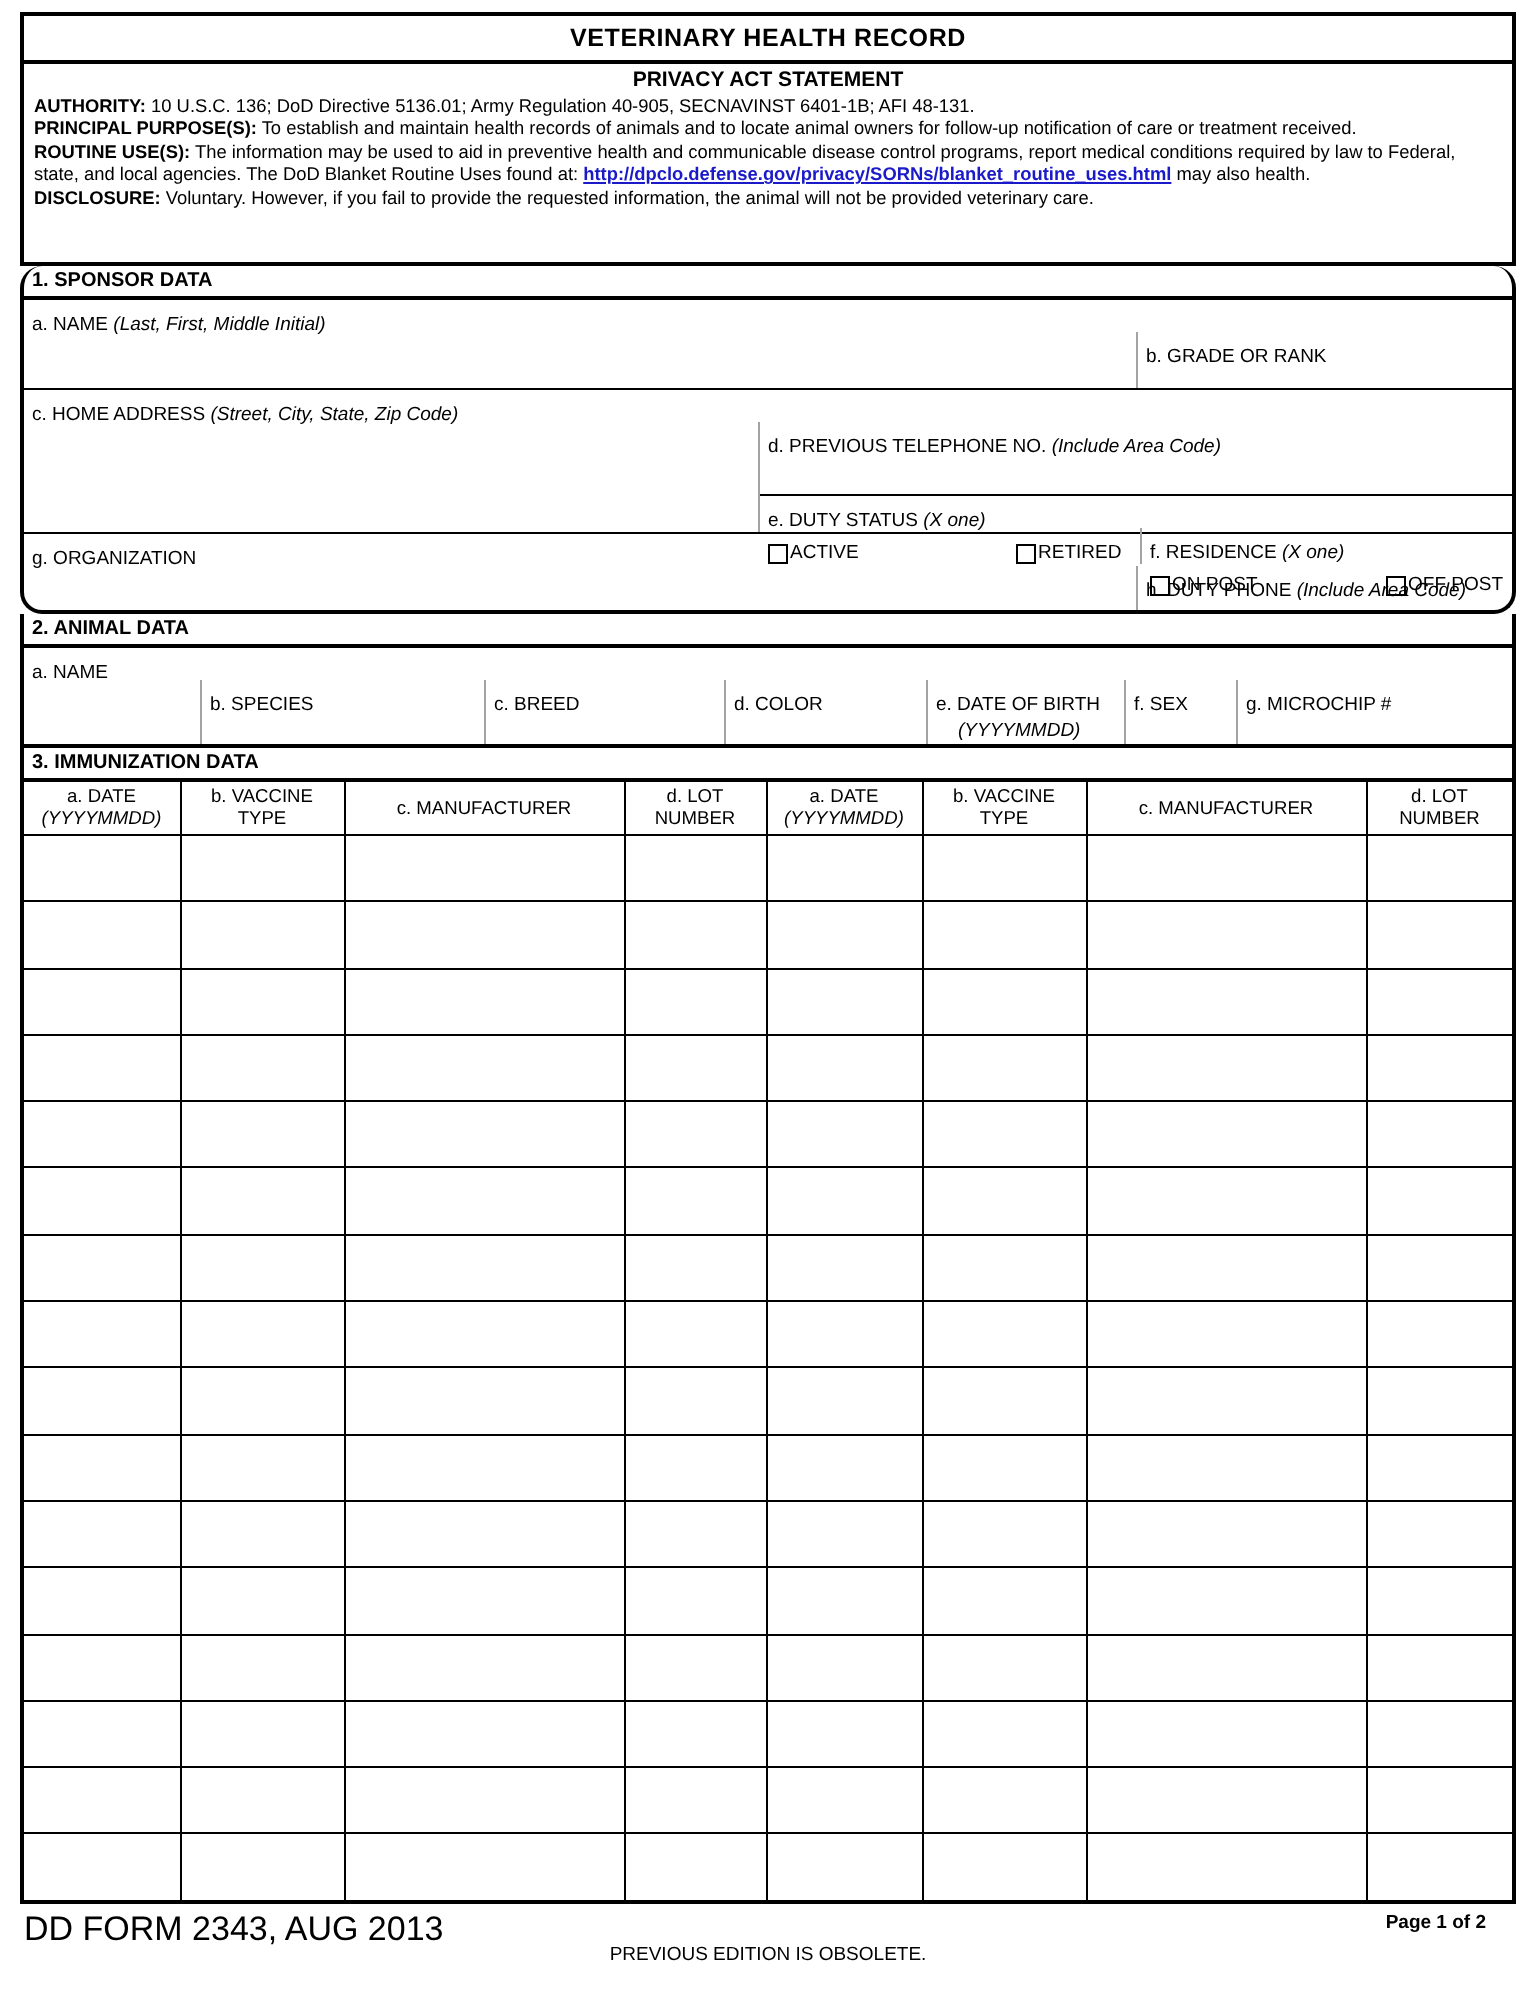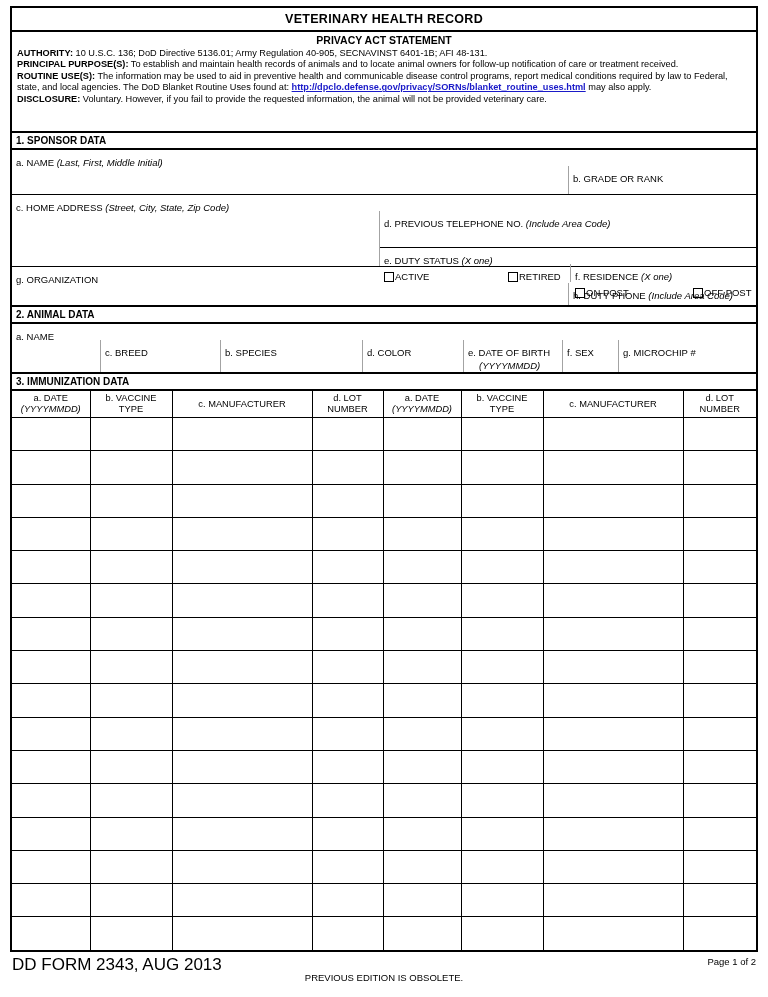--- a/index.html
+++ b/index.html
@@ -152,23 +152,23 @@
     font-weight: normal;
   }
   .ff-center {
     position: absolute;
     left: 0; right: 0; top: 17px;
     text-align: center;
     font-size: 9.5px;
   }
   .ff-right {
     position: absolute;
-    right: 2px; top: 1px;
+    right: 15px; top: 1px;
     font-size: 9.5px;
-    font-weight: normal;
+    font-weight: bold;
   }
 </style>
 </head>
 <body>
 
 <div class="page">
 
   <div class="frame title-box">
     <span class="title-text">VETERINARY HEALTH RECORD</span>
   </div>
@@ -183,30 +183,30 @@
 
     <p class="pp">
       <b>PRINCIPAL PURPOSE(S):</b>
       <span>To establish and maintain health records of animals and to locate animal owners for follow-up notification of care or treatment received.</span>
     </p>
 
     <p class="pp">
       <b>ROUTINE USE(S):</b>
       <span>The information may be used to aid in preventive health and communicable disease control programs, report medical conditions required by law to Federal, state, and local agencies.  The DoD Blanket Routine Uses found at:</span>
       <a class="url" href="#">http://dpclo.defense.gov/privacy/SORNs/blanket_routine_uses.html</a>
-      <span>may also apply.</span>
+      <span>may also health.</span>
     </p>
 
     <p class="pp">
       <b>DISCLOSURE:</b>
       <span>Voluntary.  However, if you fail to provide the requested information, the animal will not be provided veterinary care.</span>
     </p>
   </div>
 
-  <div class="frame" style="border-top:none;">
+  <div class="frame" style="border-top:none;border-radius:11px;">
 
     <div class="sec-bar">1. SPONSOR DATA</div>
 
     <div class="row bt2" style="height:44px;">
       <div class="cell" style="width:556px;">
         <span class="lbl">
           <span>a. NAME</span>
           <i>(Last, First, Middle Initial)</i>
         </span>
       </div>
@@ -283,25 +283,25 @@
     </div>
   </div>
 
   <div class="frame" style="border-top:none;">
     <div class="sec-bar">2. ANIMAL DATA</div>
 
     <div class="row bt2" style="height:48px;">
       <div class="cell" style="width:88px;">
         <span class="lbl">a. NAME</span>
       </div>
+      <div class="cell bl" style="width:142px;">
+        <span class="lbl">b. SPECIES</span>
+      </div>
       <div class="cell bl" style="width:120px;">
         <span class="lbl">c. BREED</span>
-      </div>
-      <div class="cell bl" style="width:142px;">
-        <span class="lbl">b. SPECIES</span>
       </div>
       <div class="cell bl" style="width:101px;">
         <span class="lbl">d. COLOR</span>
       </div>
       <div class="cell bl" style="width:99px;">
         <span class="lbl">e. DATE OF BIRTH</span>
         <span class="lbl" style="display:block;padding-left:11px;">
           <i>(YYYYMMDD)</i>
         </span>
       </div>

